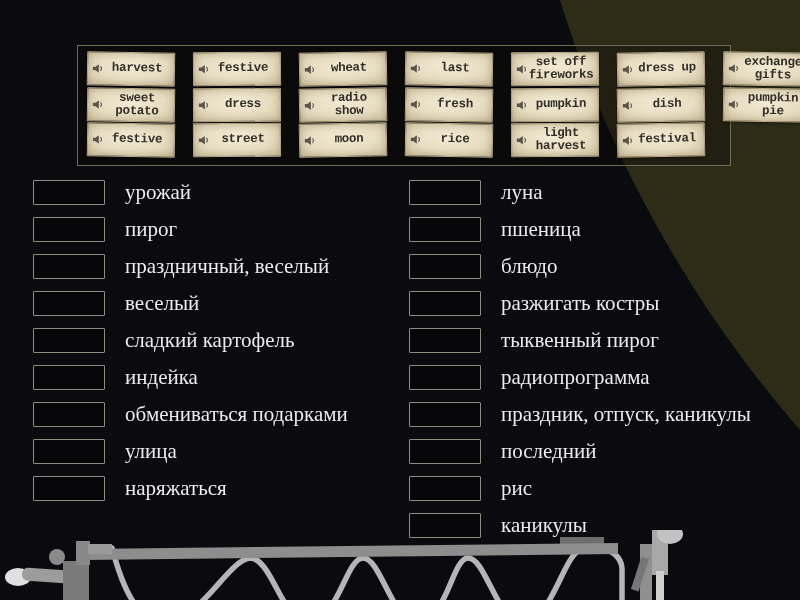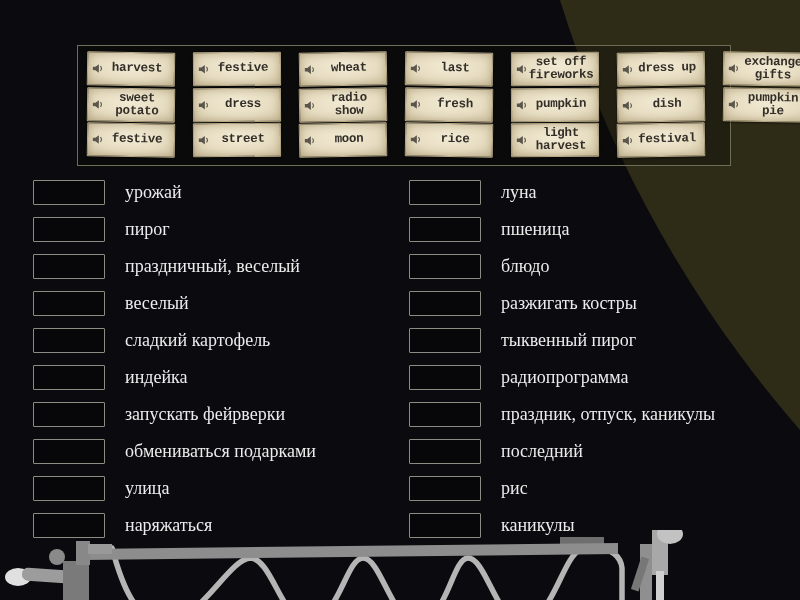--- a/index.html
+++ b/index.html
@@ -30,21 +30,21 @@
       font-weight:bold;font-size:12.5px;line-height:1.08;color:#332f28;letter-spacing:-.3px;}
 
   
   .match-col{position:absolute;top:174px;}
   .match-col.left{left:33px;}
   .match-col.right{left:409px;}
   .match-row{display:flex;align-items:center;height:37px;}
   .answer-slot{width:72px;height:25px;box-sizing:border-box;border:1px solid #8c8c83;
       background:rgba(0,0,0,.3);border-radius:1px;flex:0 0 72px;}
   .match-label{margin-left:20px;font-family:"Liberation Serif","DejaVu Serif",serif;
-      font-size:18px;color:#ececec;white-space:nowrap;}
+      font-size:21px;color:#ececec;white-space:nowrap;}
 
   .typewriter{position:absolute;left:0;top:530px;}
 </style>
 </head>
 <body>
 
 <div class="stage">
 
   <div class="olive-circle"></div>
 
@@ -243,24 +243,20 @@
       <div class="match-row">
         <div class="answer-slot"></div>
         <span class="match-label">сладкий картофель</span>
       </div>
       <div class="match-row">
         <div class="answer-slot"></div>
         <span class="match-label">индейка</span>
       </div>
       <div class="match-row">
         <div class="answer-slot"></div>
-        <span class="match-label">запускать фейрверки</span>
-      </div>
-      <div class="match-row">
-        <div class="answer-slot"></div>
         <span class="match-label">обмениваться подарками</span>
       </div>
       <div class="match-row">
         <div class="answer-slot"></div>
         <span class="match-label">улица</span>
       </div>
       <div class="match-row">
         <div class="answer-slot"></div>
         <span class="match-label">наряжаться</span>
       </div>

